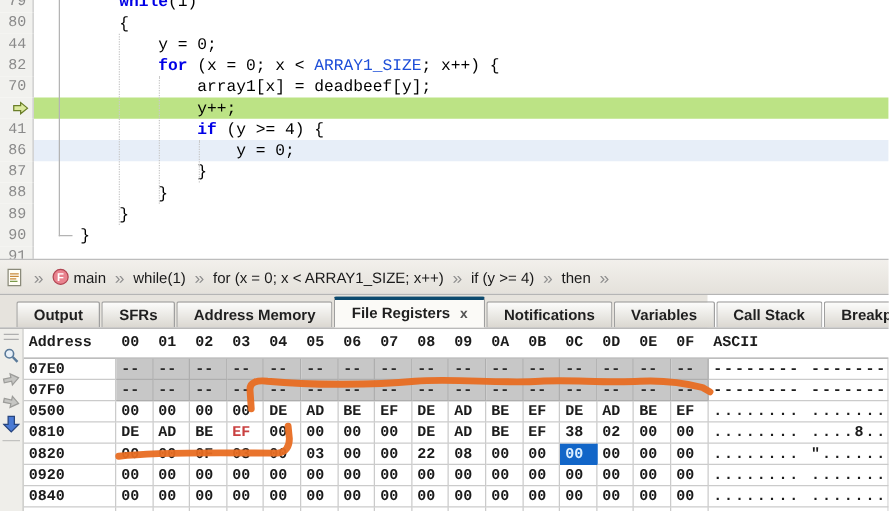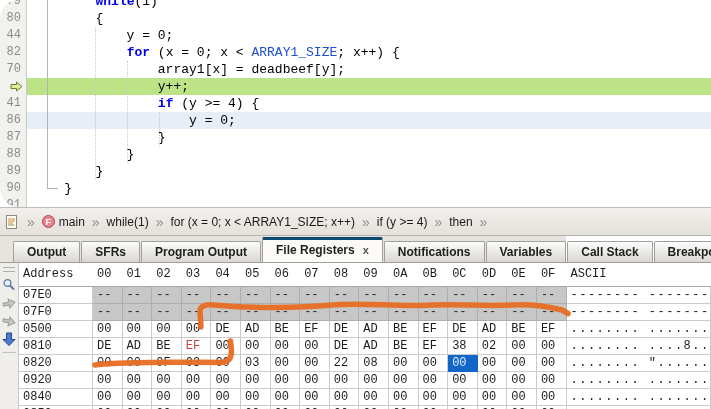--- a/index.html
+++ b/index.html
@@ -1,20 +1,20 @@
 <!DOCTYPE html>
 <html><head>
 <meta charset="utf-8">
 <style>
   html,body{margin:0;padding:0;}
   body{width:711px;height:409px;position:relative;overflow:hidden;background:#fff;
        font-family:"Liberation Sans",sans-serif;-webkit-font-smoothing:antialiased;}
 
   
-  #editor{position:absolute;left:0;top:0;width:711px;height:207px;overflow:hidden;background:#fff;border-radius:19px;}
+  #editor{position:absolute;left:0;top:0;width:711px;height:207px;overflow:hidden;background:#fff;}
   #editor-lines{margin-top:-7px;}
   .eline{display:flex;height:17px;line-height:17px;}
   .eg{flex:0 0 27px;box-sizing:border-box;background:#f1f1ee;border-right:1px solid #c9c9c9;
       text-align:right;padding-right:5px;color:#8a8a8a;
       font-family:"Liberation Mono",monospace;font-size:12px;position:relative;}
   .ec{flex:1;white-space:pre;font-family:"Liberation Mono",monospace;font-size:13px;color:#000;padding-left:6px;}
   .hl-exec .ec{background:#bce385;}
   .hl-caret .ec{background:#e7eef8;}
   .k{color:#0000e6;font-weight:bold;}
   .m{color:#1d4ed8;}
@@ -36,21 +36,21 @@
   #tabbar{position:absolute;left:0;top:236px;width:566px;height:26px;background:#e6e3dd;
           display:flex;align-items:flex-end;padding-left:13px;box-sizing:border-box;}
   .tab{height:21px;line-height:20px;padding:0 13px;margin-right:1px;box-sizing:border-box;
        background:linear-gradient(#fcfcfb,#dad7d0);border:1px solid #9f9f9f;border-bottom:none;
        border-radius:2px 2px 0 0;font-weight:bold;font-size:12px;color:#1f1f1f;white-space:nowrap;}
   .tab.active{height:25px;line-height:21px;background:#fbfaf7;border-top:3px solid #0c4a6e;z-index:2;}
   .tab-close{margin-left:8px;color:#555;font-size:11px;font-weight:bold;}
 
   
   #panel{position:absolute;left:0;top:262px;width:711px;height:147px;background:#fff;overflow:hidden;
-         border-top:1px solid #9f9f9f;box-sizing:border-box;}
+         border-top:1px solid #9f9f9f;box-sizing:border-box;font-weight:bold;}
   #side-toolbar{position:absolute;left:0;top:0;width:19px;height:147px;background:#efeeea;
                 border-right:1px solid #c6c6c3;box-sizing:border-box;}
   .grip{margin:3px 3px 0 3px;border-top:1px solid #aeaeae;}
   .tool{width:17px;height:18px;display:flex;align-items:center;justify-content:center;}
   #tb-sep{margin:4px 2px 0 2px;border-top:1px solid #c2c2c0;}
 
   #memtable{position:absolute;left:19px;top:0;width:692px;font-family:"Liberation Mono",monospace;font-size:12px;color:#1c1c1c;}
   .mhead{display:flex;height:23px;line-height:22px;border-bottom:1px solid #a8a8a8;background:#fff;}
   .mhead>div{box-sizing:border-box;padding-left:4px;overflow:hidden;}
   .mrow{display:flex;height:17px;line-height:16px;}
@@ -164,21 +164,21 @@
       <span class="bc-item">
         <span>then</span>
       </span>
       <span class="bc-sep">»</span>
     </span>
 </div>
 
 <div id="tabbar">
     <div class="tab"><span>Output</span></div>
     <div class="tab"><span>SFRs</span></div>
-    <div class="tab"><span>Program Output</span></div>
+    <div class="tab"><span>Address Memory</span></div>
     <div class="tab active"><span>File Registers</span><span class="tab-close">x</span></div>
     <div class="tab"><span>Notifications</span></div>
     <div class="tab"><span>Variables</span></div>
     <div class="tab"><span>Call Stack</span></div>
     <div class="tab"><span>Breakpoints</span></div>
   </div>
 
 <div id="panel">
   <div id="side-toolbar">
     <div class="grip" style="margin-top:4px;"></div>

